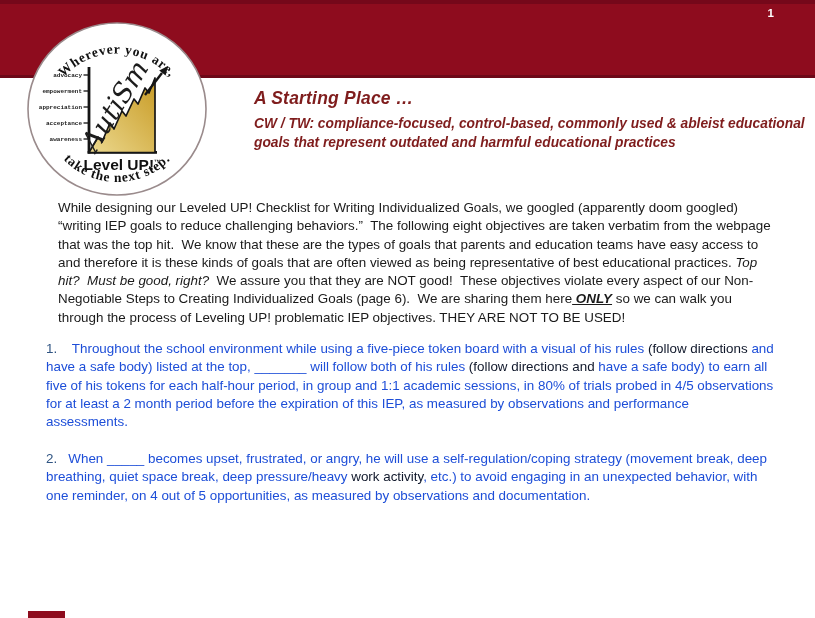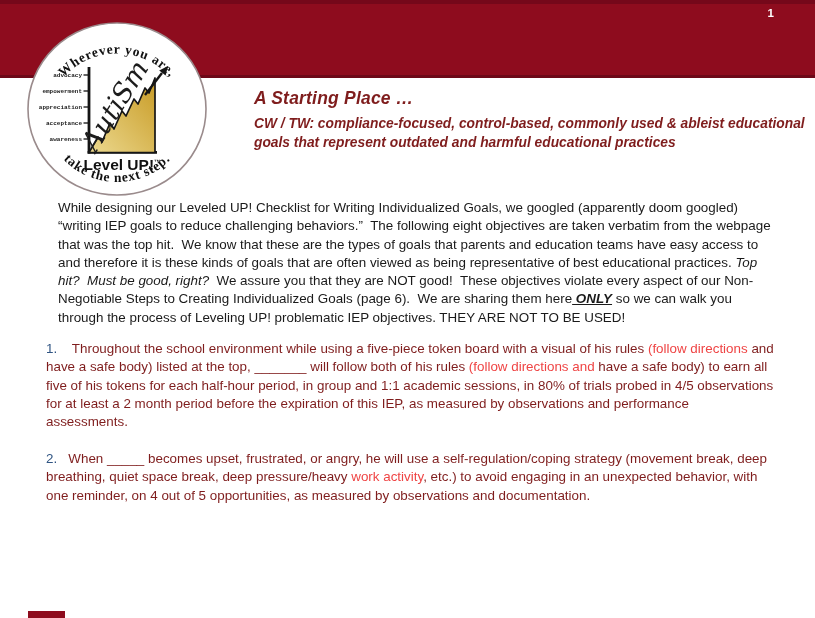--- a/index.html
+++ b/index.html
@@ -15,22 +15,22 @@
   .logo-wrap{position:absolute;left:26px;top:22px;width:182px;height:175px;z-index:4;}
   .title-block{position:absolute;left:254px;top:88px;width:566px;color:#7f1d1d;font-style:italic;}
   .title{font-size:17.5px;font-weight:bold;margin:0;letter-spacing:.2px;}
   .subtitle{font-size:13.8px;font-weight:bold;line-height:18.5px;margin-top:6px;width:566px;}
   .content{
     position:absolute;left:46px;top:199px;width:728px;
     font-size:13.4px;line-height:18.3px;color:#1a1a1a;
   }
   .intro{margin:0 0 13px 12px;white-space:pre-wrap;}
   .item{margin:0 0 18.5px 0;white-space:pre-wrap;color:#2f5482;}
-  .tone-light{color:#ef4444;}
-  .tone-dark{color:#7f1d1d;}
+  .tone-light{color:#0f172a;}
+  .tone-dark{color:#1d4ed8;}
   .st-italic{font-style:italic;}
   .st-boldul{font-weight:bold;font-style:italic;text-decoration:underline;}
   .next-peek{position:absolute;left:28px;bottom:0;width:37px;height:7px;background:#8e0c1e;}
 </style>
 </head>
 <body>
 
 <div class="band"></div>
 <span class="page-number">1</span>
 

